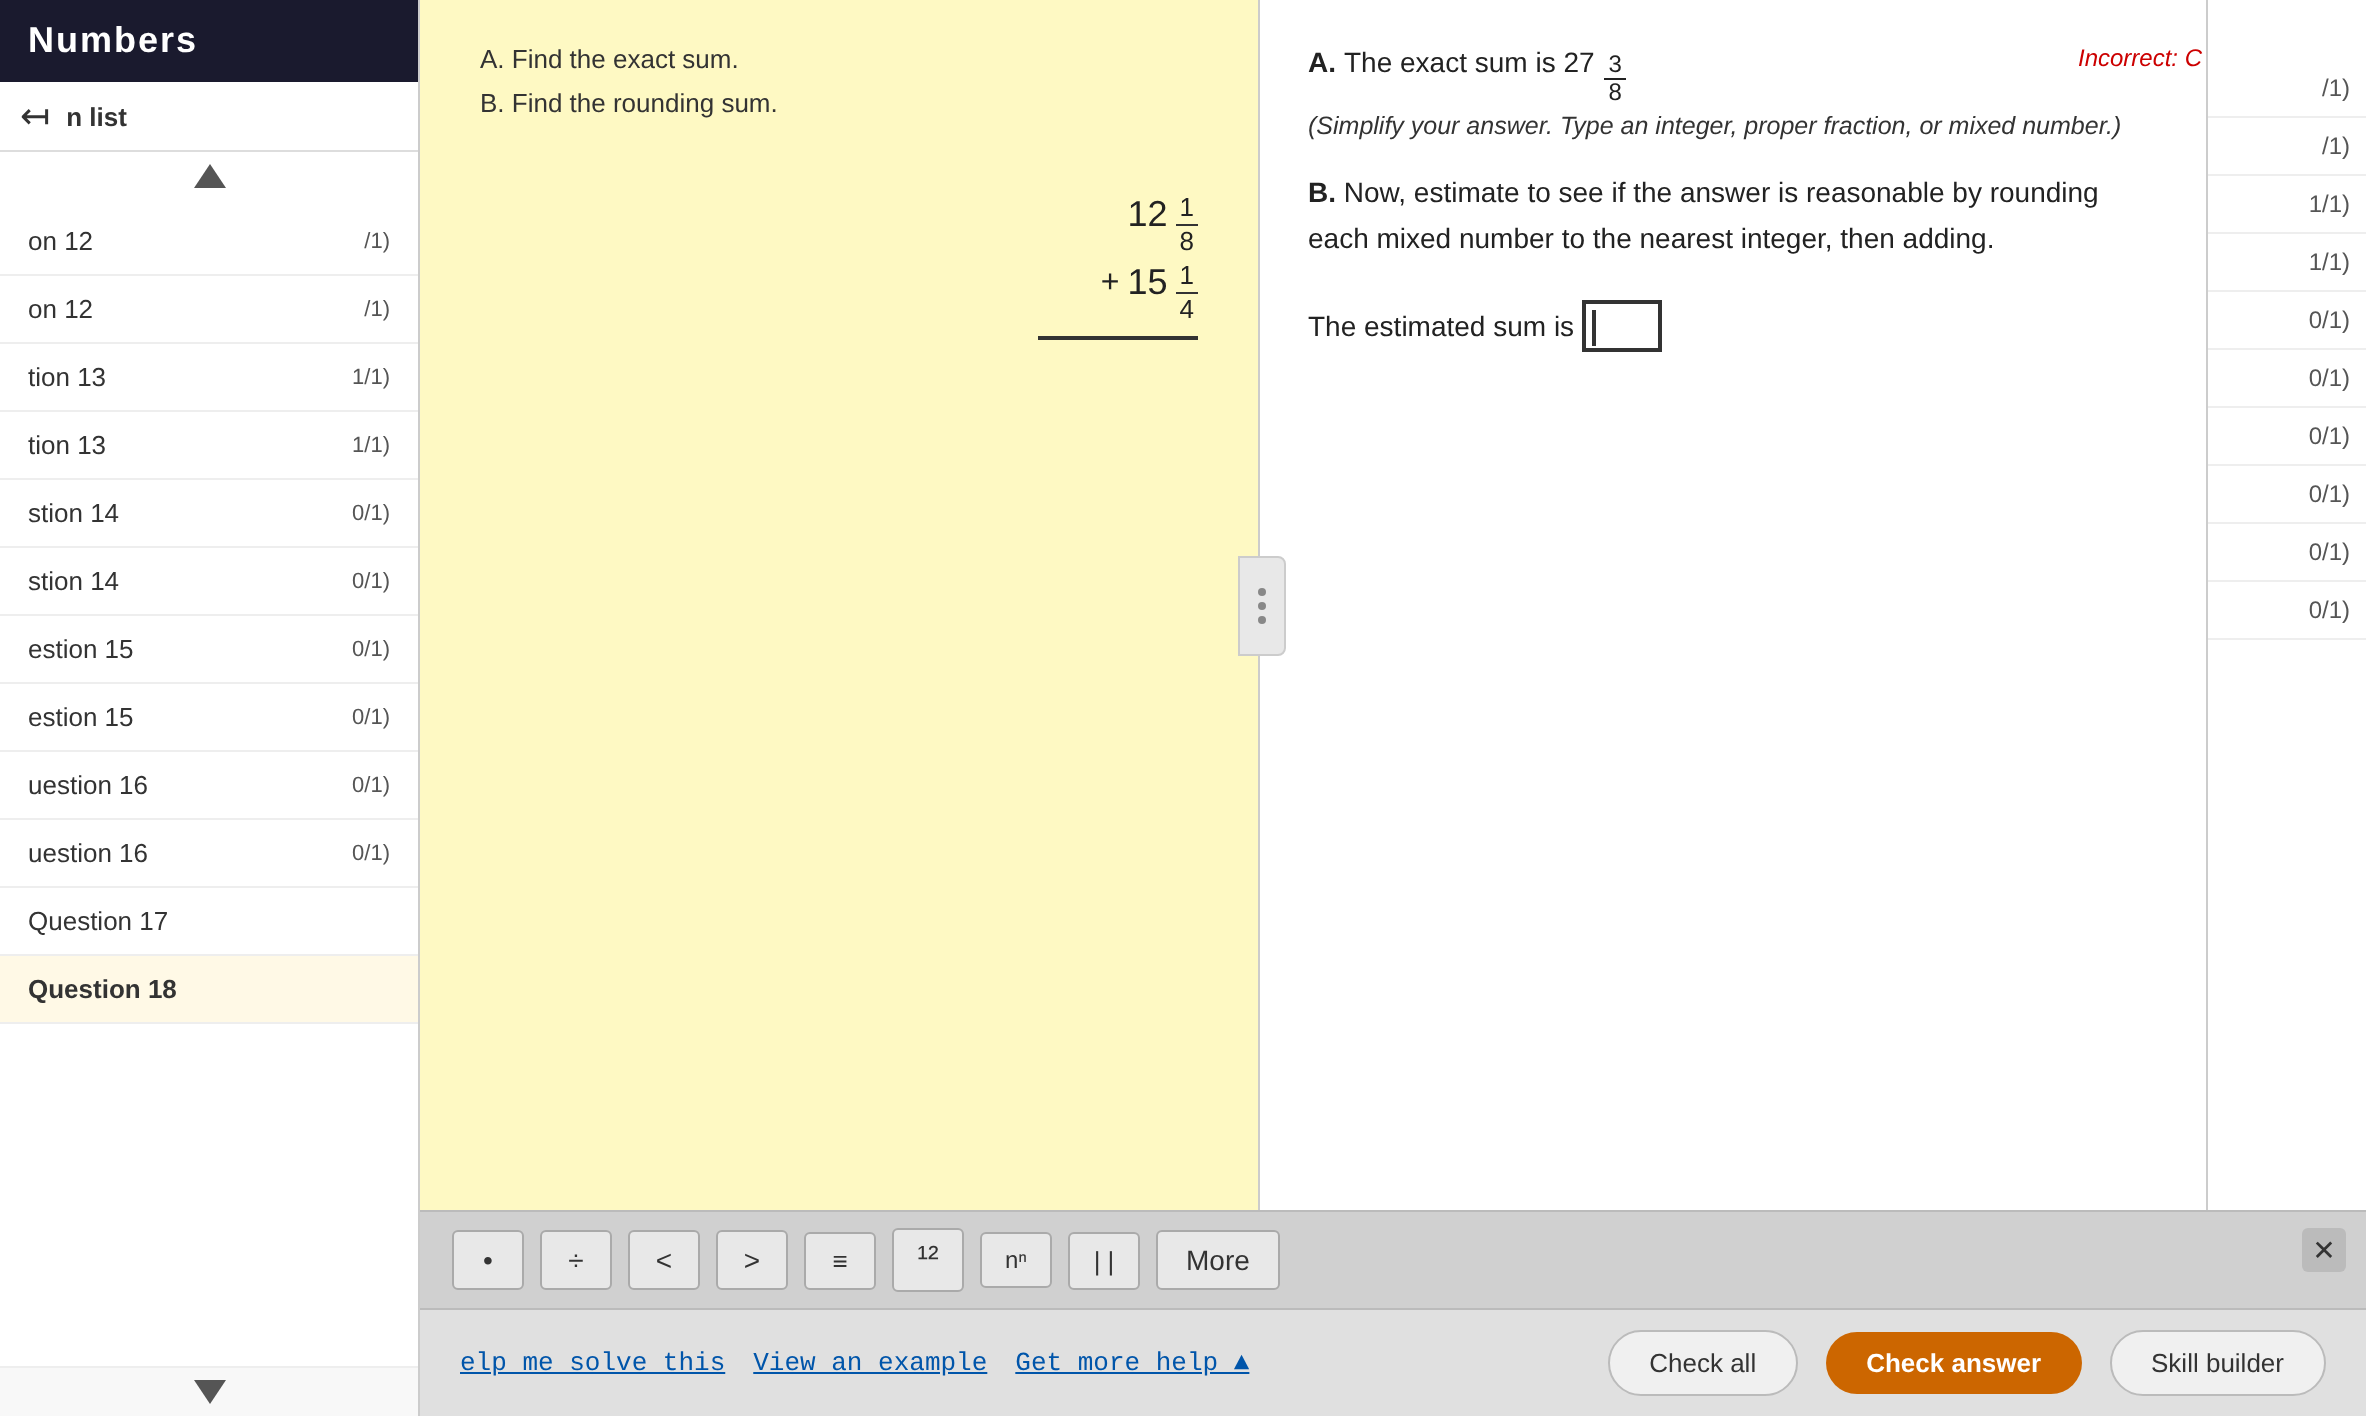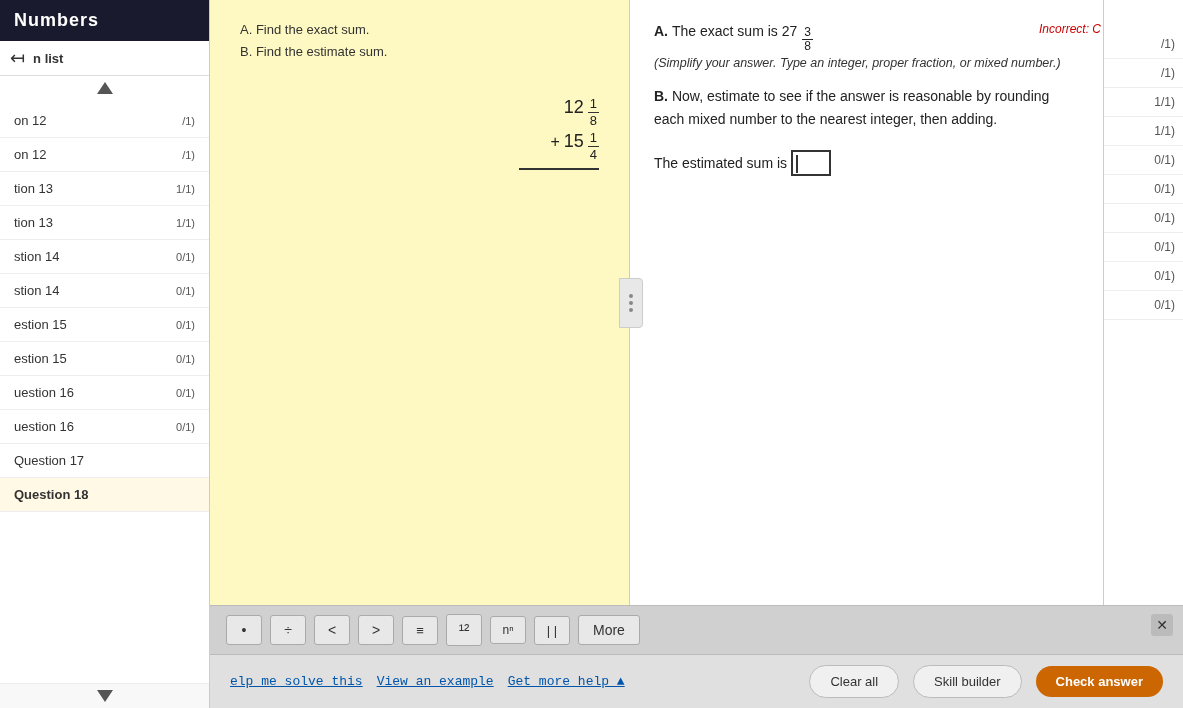--- a/index.html
+++ b/index.html
@@ -471,21 +471,21 @@
     <div class="triangle-down"></div>
   </div>
 </div>
 
 <div class="main-content">
   <div class="problem-area">
 
     <div class="left-panel">
       <div class="instructions">
         <div class="inst-line">A. Find the exact sum.</div>
-        <div class="inst-line">B. Find the estimate sum.</div>
+        <div class="inst-line">B. Find the rounding sum.</div>
       </div>
 
       <div class="math-problem">
 
         <div class="math-row">
           <span class="prefix">&nbsp;</span>
           <div class="mixed-number">
             <span class="mixed-integer">12</span>
             <div class="fraction">
               <span class="numer">1</span>
@@ -575,18 +575,18 @@
     <button class="toolbar-btn" style="font-size:13px;">| |</button>
     <button class="toolbar-more-btn">More</button>
     <button class="close-btn">✕</button>
   </div>
 
   <div class="bottom-bar">
     <span class="bottom-link">elp me solve this</span>
     <span class="bottom-link">View an example</span>
     <span class="bottom-link">Get more help ▲</span>
     <div class="spacer"></div>
-    <button class="bottom-btn clear-all">Clear all</button>
+    <button class="bottom-btn clear-all">Check all</button>
+    <button class="bottom-btn check-answer">Check answer</button>
     <button class="bottom-btn skill-builder">Skill builder</button>
-    <button class="bottom-btn check-answer">Check answer</button>
   </div>
 
 </div>
 
 </body></html>

